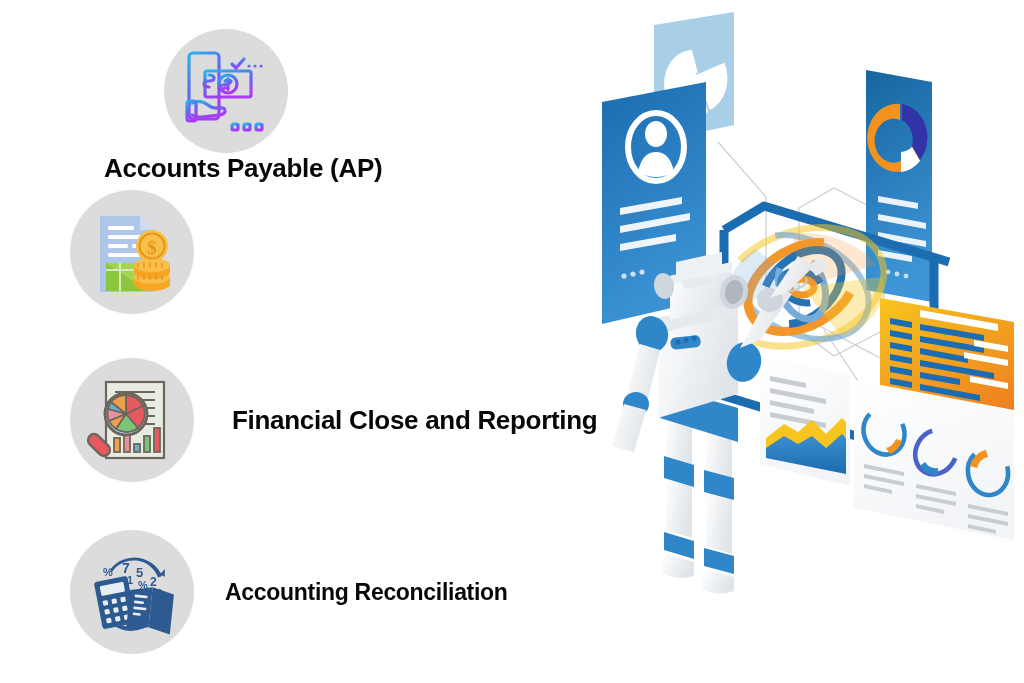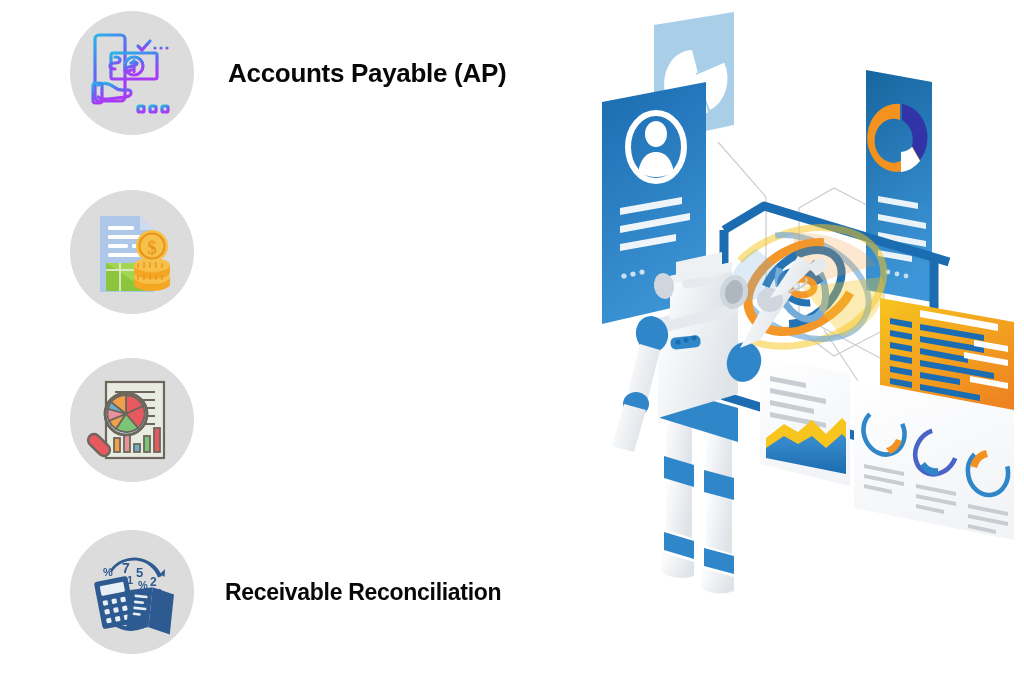--- a/index.html
+++ b/index.html
@@ -23,21 +23,21 @@
   }
   .badge svg{display:block;}
   .feature-label{
     margin-left:34px;
     font-weight:bold;
     color:#070707;
     letter-spacing:-0.3px;
     white-space:nowrap;
     font-family:"Liberation Sans", sans-serif;
   }
-  .row-0{top:11px;}
+  .row-0{top:29px;flex-direction:column;}
   .row-1{top:190px;}
   .row-2{top:358px;}
   .row-3{top:530px;}
   .row-0 .feature-label{font-size:26px;}
   .row-1 .feature-label{font-size:26px;}
   .row-2 .feature-label{font-size:26px;margin-left:38px;}
   .row-3 .feature-label{font-size:23px;margin-left:31px;}
 
   
   .illustration{position:absolute;right:0;top:0;width:440px;height:683px;}
@@ -172,20 +172,21 @@
             <path d="M40 40 L57 32 A19 19 0 0 1 52 54 Z" fill="#e8595f"></path>
             <path d="M40 40 L25 28 A19 19 0 0 1 40 21 Z" fill="#f0a04b"></path>
             <path d="M40 40 L22 35 A19 19 0 0 1 25 28 Z" fill="#6ab0c9"></path>
             <path d="M40 40 L23 47 A19 19 0 0 1 22 35 Z" fill="#e8919c"></path>
             <path d="M40 40 L30 55 A19 19 0 0 1 23 47 Z" fill="#f0a04b"></path>
             <path d="M40 40 L52 54 A19 19 0 0 1 30 55 Z" fill="#7cc576"></path>
           </g>
           <circle cx="40" cy="40" r="21" fill="none" stroke="#6d665c" stroke-width="2.6"></circle>
         </svg>
       </div>
+      <div class="feature-label">Financial Close and Reporting</div>
     </div>
 
     <div class="feature-row row-3">
       <div class="badge">
         <svg width="92" height="92" viewBox="0 0 92 92">
           <g fill="#2d5a91">
 
             <path d="M24 24 A30 30 0 0 1 76 30 l-4 1.4 A26 26 0 0 0 26 26 z"></path>
             <path d="M74 28 l5 -5 l-0.4 8 z"></path>
             <path d="M22 74 A30 30 0 0 0 58 82 l-1.6 -4.2 A26 26 0 0 1 25 72 z"></path>
@@ -222,21 +223,21 @@
               <g fill="#e8eef5">
                 <rect x="47" y="50" width="13" height="2.6" rx="1"></rect>
                 <rect x="47" y="56" width="10" height="2.6" rx="1"></rect>
                 <rect x="47" y="62" width="13" height="2.6" rx="1"></rect>
                 <rect x="47" y="68" width="8" height="2.6" rx="1"></rect>
               </g>
             </g>
           </g>
         </svg>
       </div>
-      <div class="feature-label">Receivable Reconciliation</div>
+      <div class="feature-label">Accounting Reconciliation</div>
     </div>
   </div>
 
   <div class="illustration">
     <svg width="440" height="683" viewBox="0 0 440 683">
       <defs>
         <linearGradient id="blueCard" x1="0" y1="0" x2="0.3" y2="1">
           <stop offset="0" stop-color="#1b6cb0"></stop>
             <stop offset="1" stop-color="#3b93d4"></stop>
         </linearGradient>

